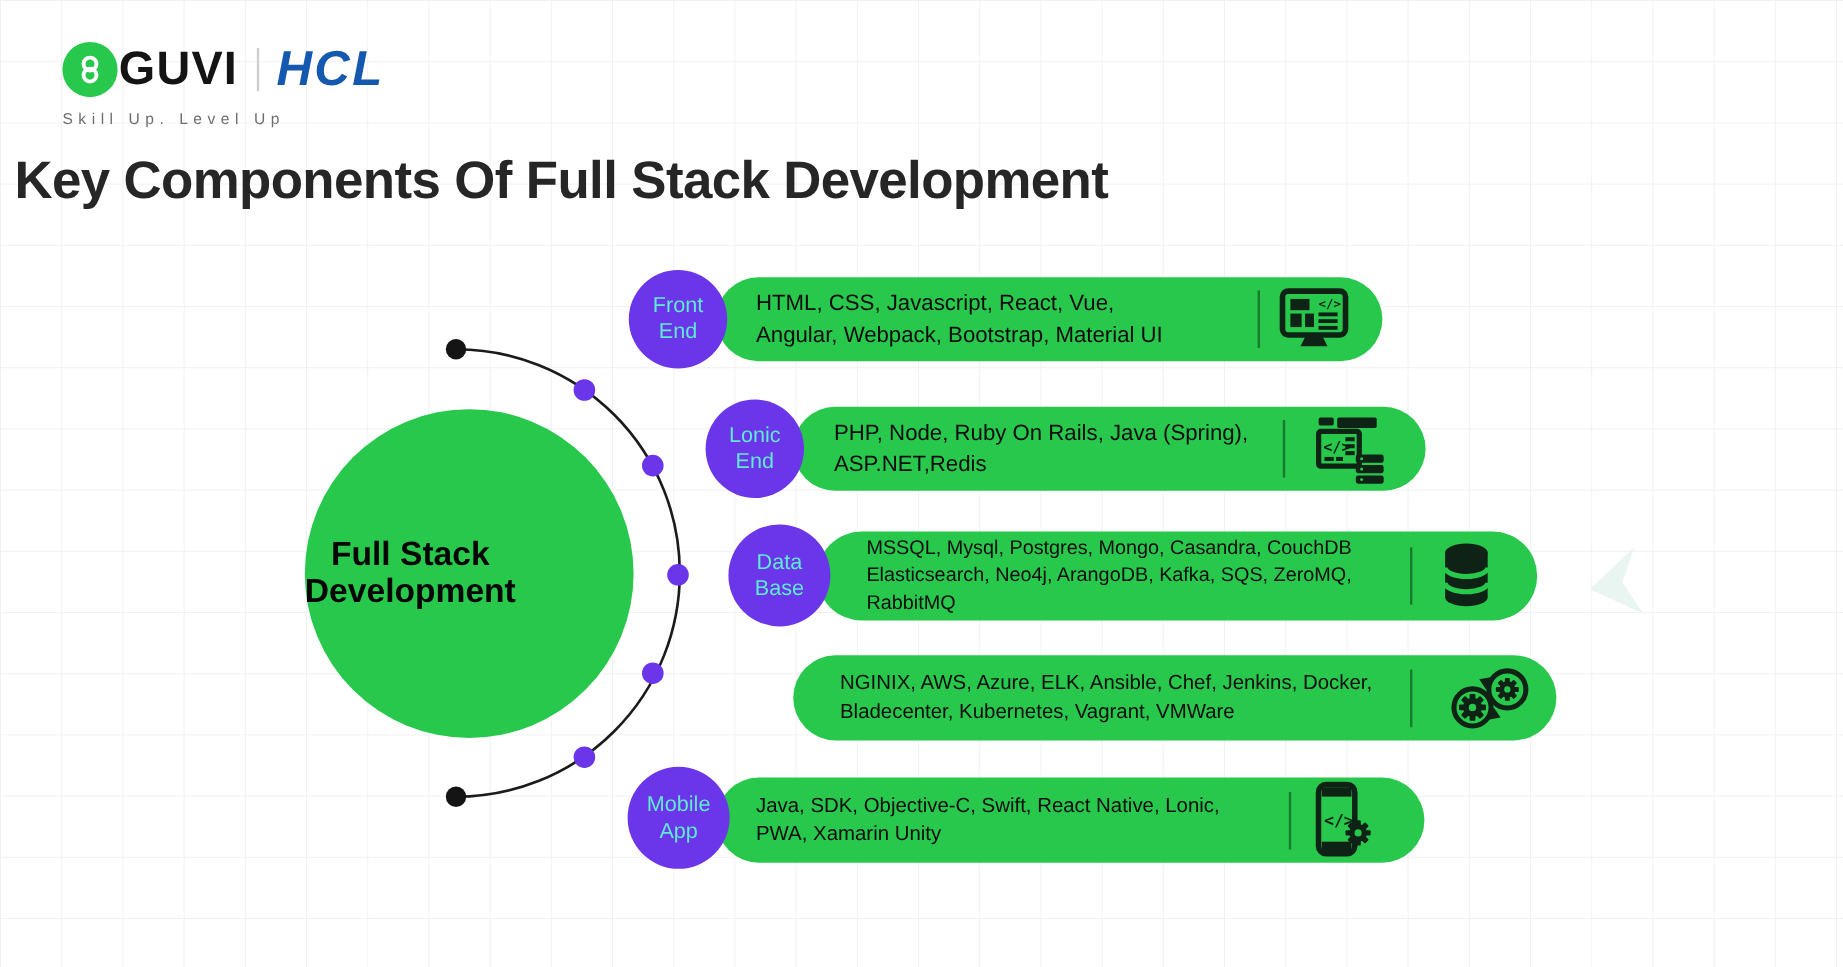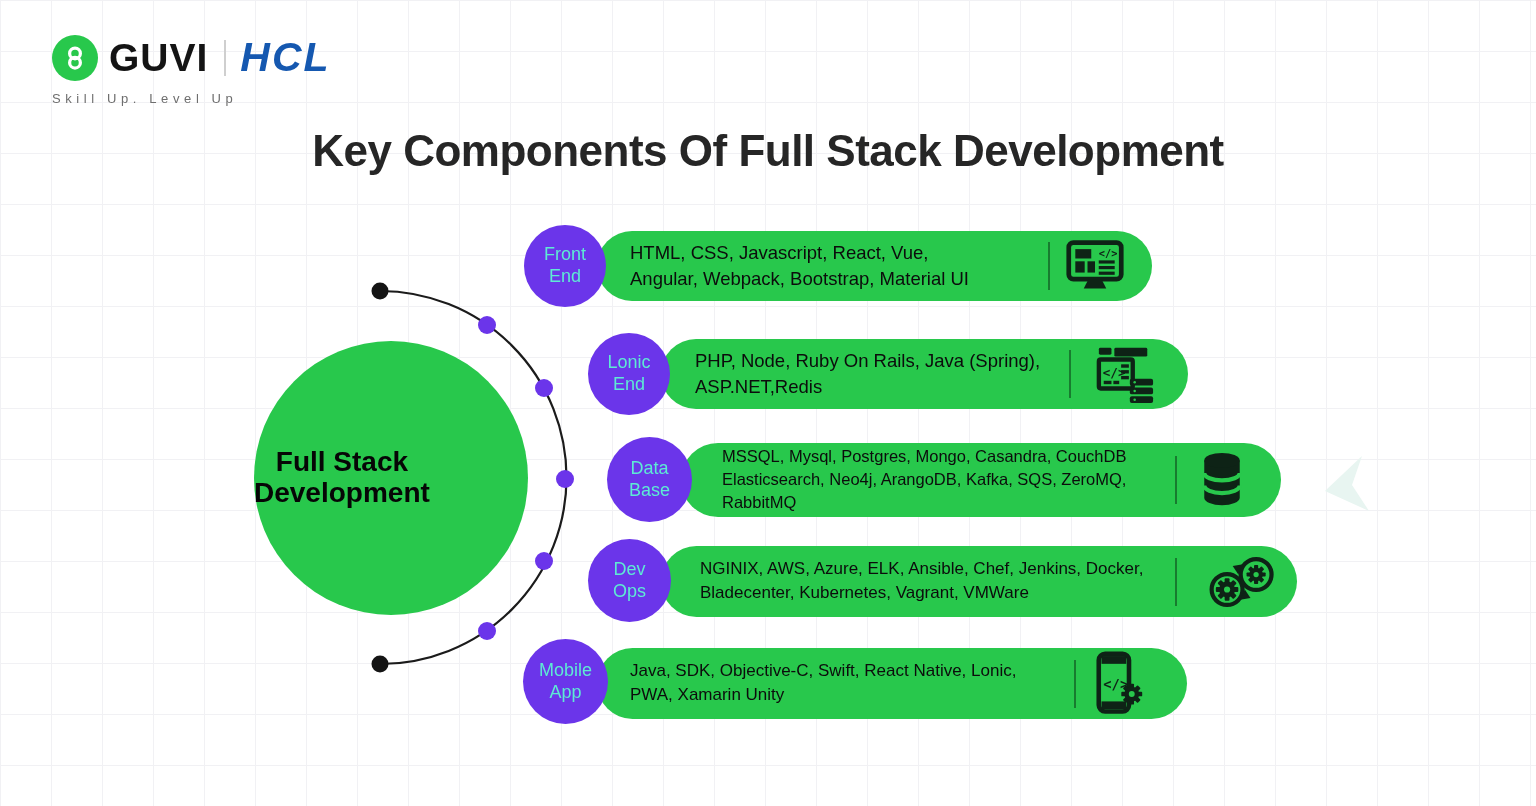--- a/index.html
+++ b/index.html
@@ -11,27 +11,27 @@
       linear-gradient(#f1f1f4 1px, transparent 1px),
       linear-gradient(90deg, #f1f1f4 1px, transparent 1px);
     background-size:51px 51px;
   }
 
   
   .brand{position:absolute;left:52px;top:34px;}
   .brand-row{display:flex;align-items:center;}
   .guvi-badge{width:46px;height:46px;border-radius:50%;background:#28C84C;
     display:flex;align-items:center;justify-content:center;}
-  .guvi-text{font-size:39px;font-weight:700;color:#141414;letter-spacing:1px;margin-left:11px;}
+  .guvi-text{font-size:39px;font-weight:700;color:#141414;letter-spacing:1px;margin-left:1px;}
   .brand-divider{width:2px;height:36px;background:#cfcfcf;margin:0 14px 0 16px;}
   .hcl-text{font-size:41px;font-weight:800;font-style:italic;color:#1558B0;letter-spacing:2px;}
   .tagline{margin-top:10px;font-size:13px;letter-spacing:4.6px;color:#6e6e6e;font-weight:500;}
 
   
-  .title{position:absolute;left:0;right:0;top:126px;margin:0;text-align:center;
+  .title{position:absolute;left:12px;right:0;top:126px;margin:0;
     font-size:44px;font-weight:800;color:#262626;letter-spacing:-0.5px;}
 
   
   .hub{position:absolute;left:254px;top:341px;width:274px;height:274px;border-radius:50%;
     background:#28C84C;display:flex;align-items:center;justify-content:flex-start;text-align:center;}
   .hub-label{font-size:28px;font-weight:800;color:#060606;line-height:1.1;white-space:pre-line;}
 
   
   .arc-layer{position:absolute;left:0;top:0;width:1536px;height:806px;pointer-events:none;}
 
@@ -213,24 +213,20 @@
           <rect x="-2.6" y="-12" width="5.2" height="24" rx="1"></rect>
           <rect x="-2.6" y="-12" width="5.2" height="24" rx="1" transform="rotate(45)"></rect>
           <rect x="-2.6" y="-12" width="5.2" height="24" rx="1" transform="rotate(90)"></rect>
           <rect x="-2.6" y="-12" width="5.2" height="24" rx="1" transform="rotate(135)"></rect>
           <circle r="8.5"></circle>
           <circle r="3.3" fill="#28C84C"></circle>
         </g>
       </svg>
     </span>
   </div>
-  <div class="bubble bubble-4">
-    <span>Dev
-Ops</span>
-  </div>
 
   <div class="bar bar-5">
     <span class="bar-text">Java, SDK, Objective-C, Swift, React Native, Lonic,
 PWA, Xamarin Unity</span>
     <span class="bar-divider"></span>
     <span class="bar-icon">
       <svg width="54" height="66" viewBox="0 0 58 72" class="icon-dark">
         <rect x="8" y="3" width="33" height="63" rx="7" fill="none" stroke="#0E2316" stroke-width="5"></rect>
         <rect x="11" y="5.5" width="27" height="8.5"></rect>
         <rect x="11" y="55" width="27" height="8.5"></rect>

